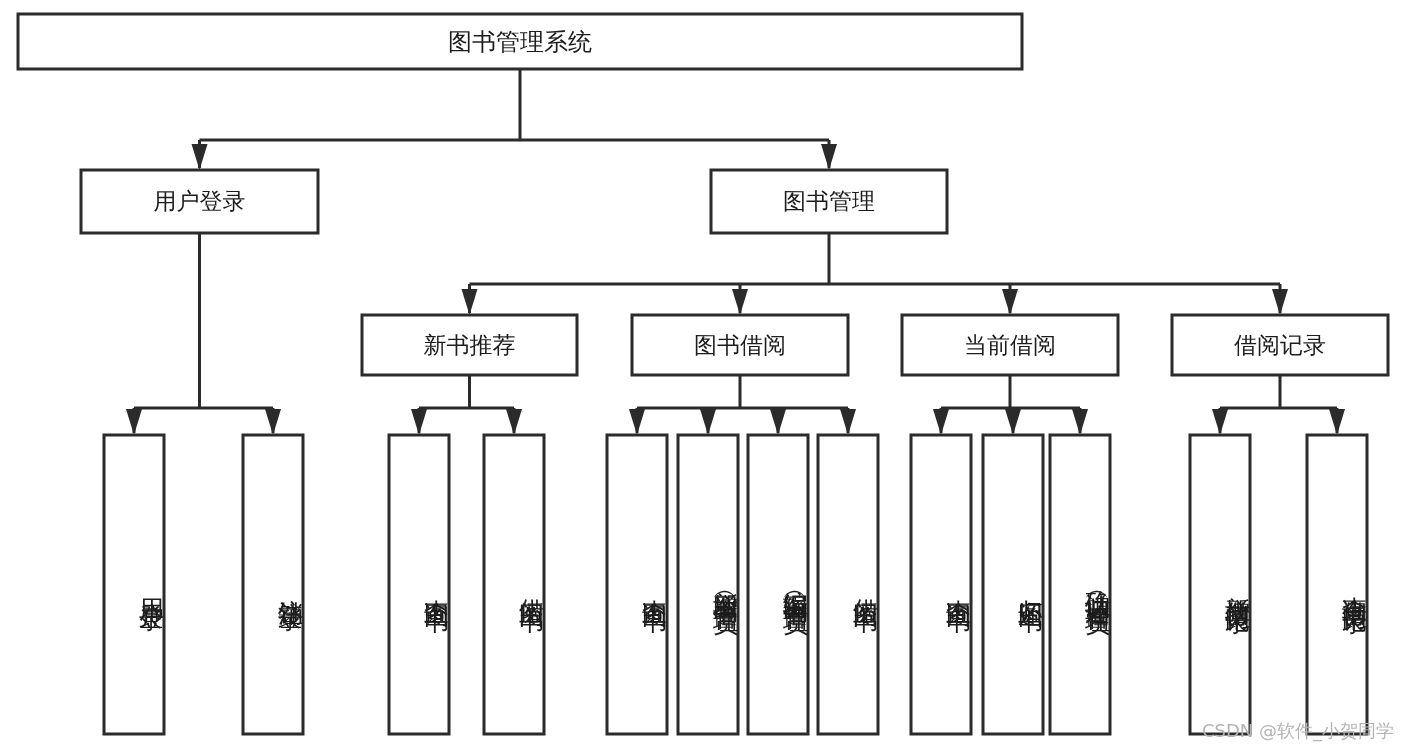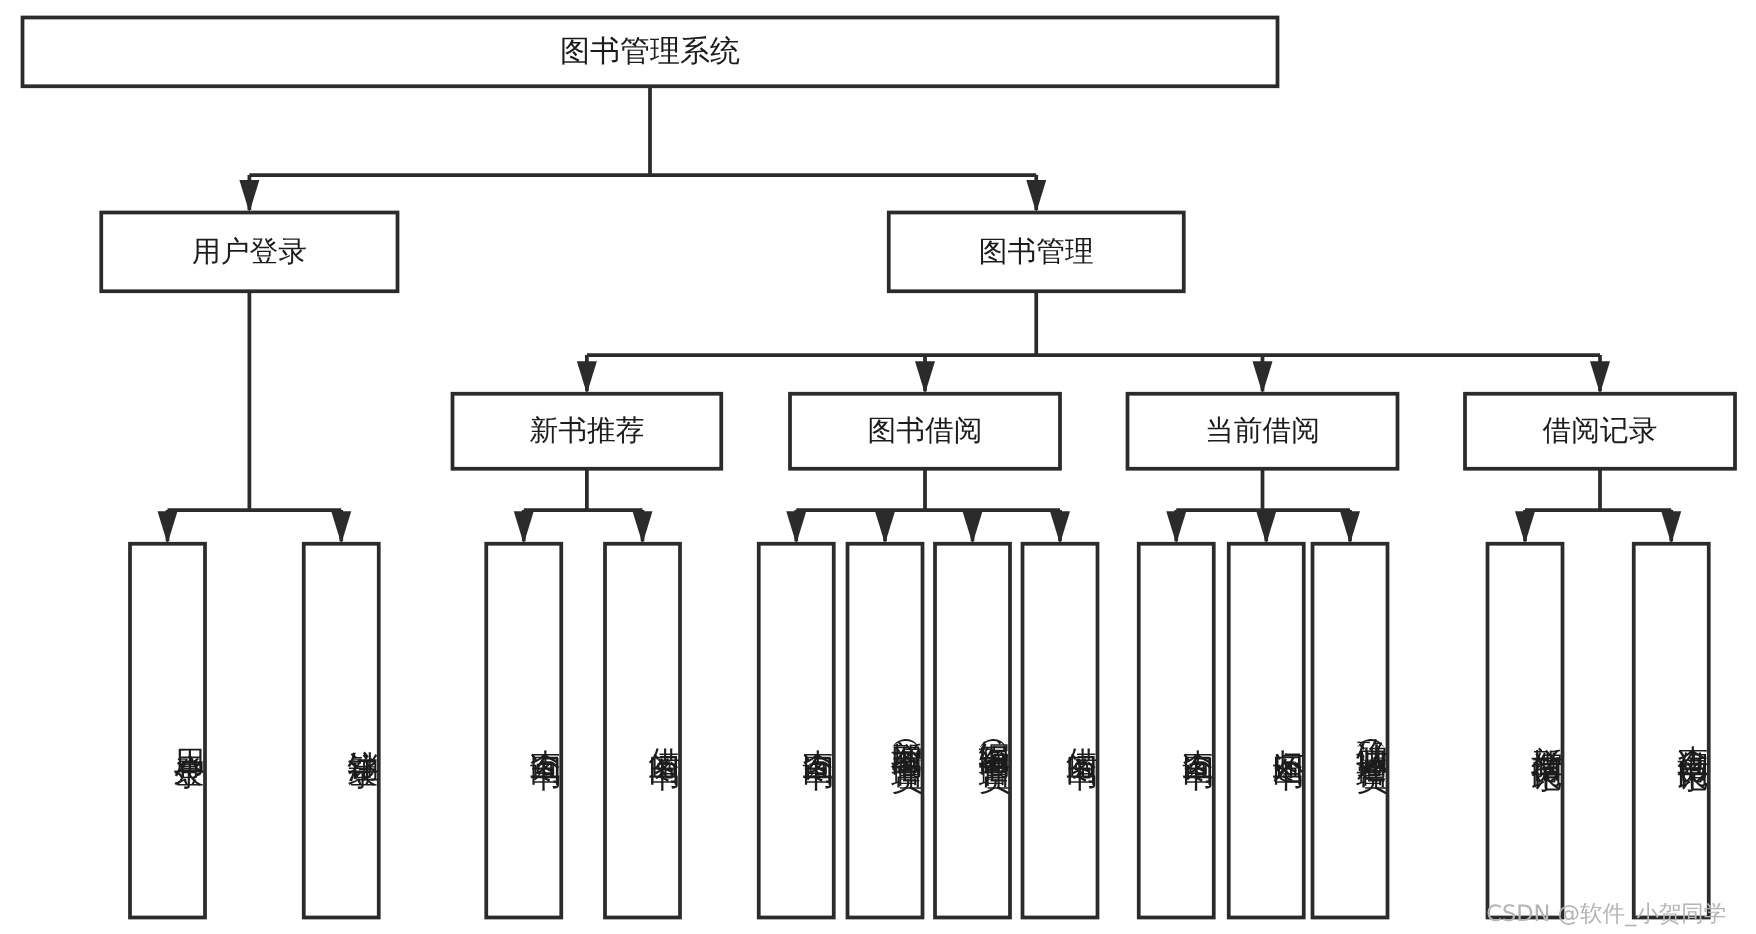--- a/index.html
+++ b/index.html
@@ -63,21 +63,21 @@
     font-size: 25px;
     line-height: 1;
     color: #1c1c1c;
     letter-spacing: 3px;
     white-space: nowrap;
     pointer-events: none;
     text-align: center;
   }
   #watermark {
     position: absolute;
-    right: 24px;
+    right: 11px;
     bottom: 4px;
     font-family: "DejaVu Sans", "Liberation Sans", sans-serif;
     font-size: 18px;
     color: #b4b4b4;
     white-space: nowrap;
     pointer-events: none;
   }
 </style>
 </head>
 <body>

